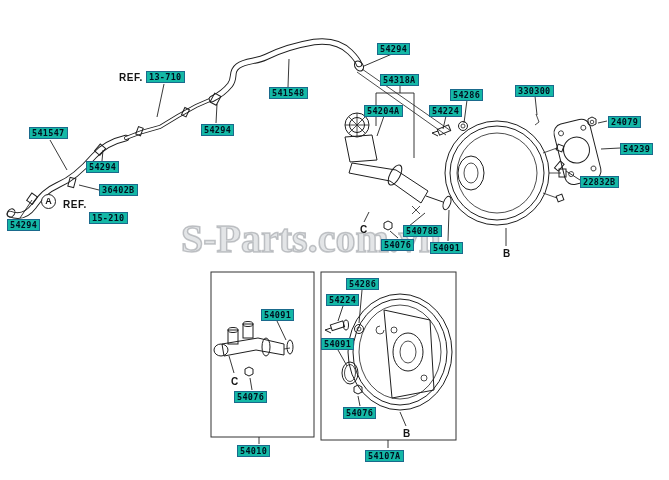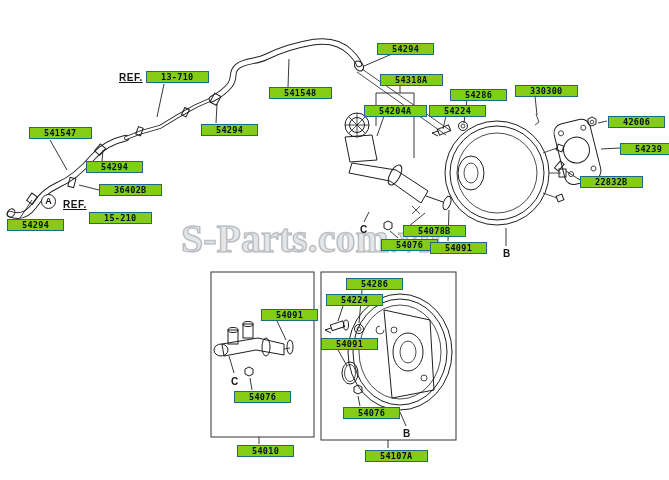--- a/index.html
+++ b/index.html
@@ -1,23 +1,23 @@
 <!DOCTYPE html>
 <html><head>
 <meta charset="utf-8">
 <style>
   html,body{margin:0;padding:0;background:#fff;}
   .stage{position:relative;width:669px;height:480px;background:#ffffff;overflow:hidden;
          font-family:"DejaVu Sans",sans-serif;}
   svg{position:absolute;left:0;top:0;}
   .plabel{position:absolute;font:bold 8.5px "DejaVu Sans Mono",monospace;
-          background:#84cc16;border:1.5px solid #1a6a8c;color:#00101f;
-          padding:0 14px;line-height:10px;letter-spacing:.3px;white-space:nowrap;z-index:3;}
+          background:#14b8a6;border:1.5px solid #1a6a8c;color:#00101f;
+          padding:0 2px;line-height:10px;letter-spacing:.3px;white-space:nowrap;z-index:3;}
   .ref{position:absolute;font:bold 10px "Liberation Sans",sans-serif;color:#151515;
-       letter-spacing:.5px;white-space:nowrap;z-index:3;text-decoration:underline;}
+       letter-spacing:.5px;white-space:nowrap;z-index:3;}
   .letter{position:absolute;font:bold 10px "Liberation Sans",sans-serif;color:#151515;z-index:3;}
   .circle-letter{position:absolute;font:bold 9px "Liberation Sans",sans-serif;color:#151515;
        border:1.3px solid #222;border-radius:50%;width:13px;height:13px;text-align:center;
        line-height:13px;z-index:3;background:#fff;}
   .watermark{position:absolute;left:181px;top:215px;font:bold 40px "Liberation Serif",serif;
        color:rgba(200,204,208,0.50);-webkit-text-stroke:1.5px rgba(148,152,156,0.55);
        white-space:nowrap;z-index:2;}
   .ln{stroke:#1f1f1f;fill:none;stroke-width:1;}
   .tubeo{stroke:#1f1f1f;fill:none;stroke-width:6.5;stroke-linecap:round;}
   .tubei{stroke:#ffffff;fill:none;stroke-width:4.6;stroke-linecap:round;}
@@ -191,21 +191,21 @@
   <div class="plabel" style="left:86px;top:161px">54294</div>
   <div class="plabel" style="left:99px;top:184px">36402B</div>
   <div class="circle-letter" style="left:41px;top:194px">A</div>
   <div class="ref" style="left:63px;top:199px">REF.</div>
   <div class="plabel" style="left:89px;top:212px">15-210</div>
   <div class="plabel" style="left:7px;top:219px">54294</div>
   <div class="plabel" style="left:364px;top:105px">54204A</div>
   <div class="plabel" style="left:429px;top:105px">54224</div>
   <div class="plabel" style="left:450px;top:89px">54286</div>
   <div class="plabel" style="left:515px;top:85px">330300</div>
-  <div class="plabel" style="left:608px;top:116px">42606</div>
+  <div class="plabel" style="left:608px;top:116px">24079</div>
   <div class="plabel" style="left:620px;top:143px">54239</div>
   <div class="plabel" style="left:580px;top:176px">22832B</div>
   <div class="plabel" style="left:403px;top:225px">54078B</div>
   <div class="plabel" style="left:381px;top:239px">54076</div>
   <div class="plabel" style="left:430px;top:242px">54091</div>
   <div class="letter" style="left:360px;top:224px">C</div>
   <div class="letter" style="left:503px;top:248px">B</div>
 
   <div class="plabel" style="left:261px;top:309px">54091</div>
   <div class="letter" style="left:231px;top:376px">C</div>

